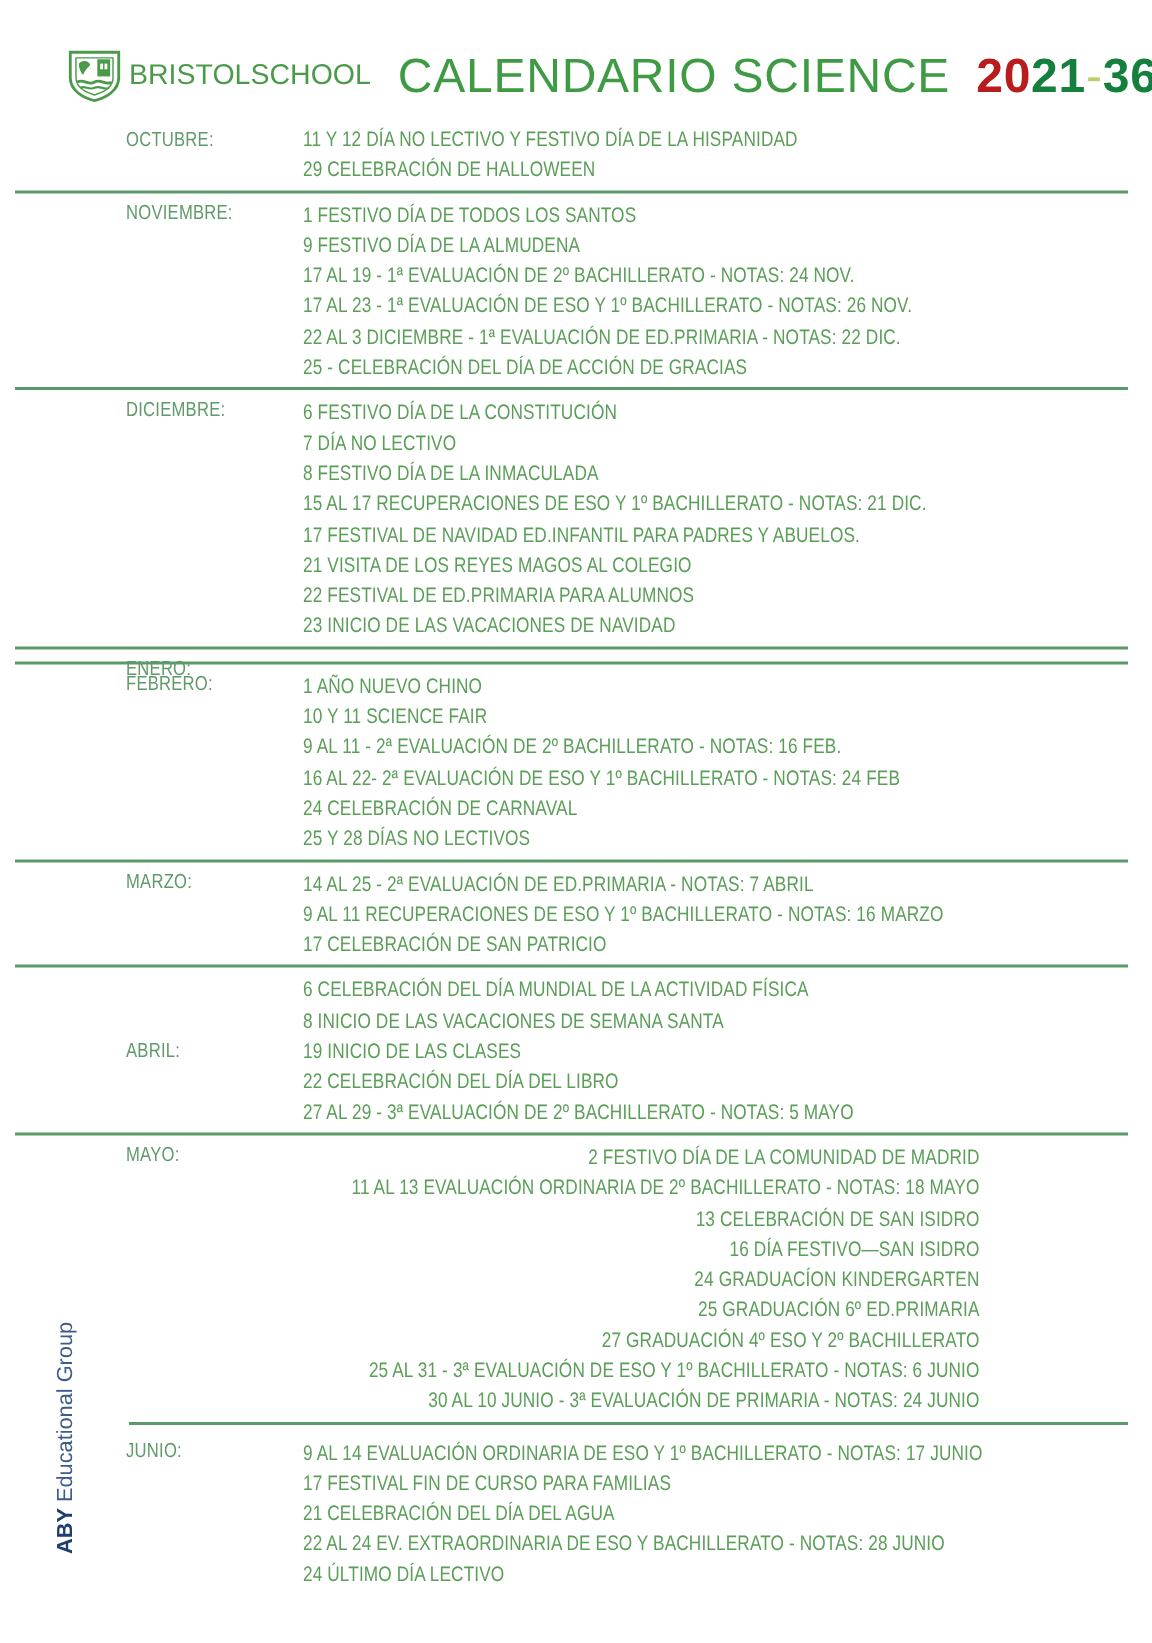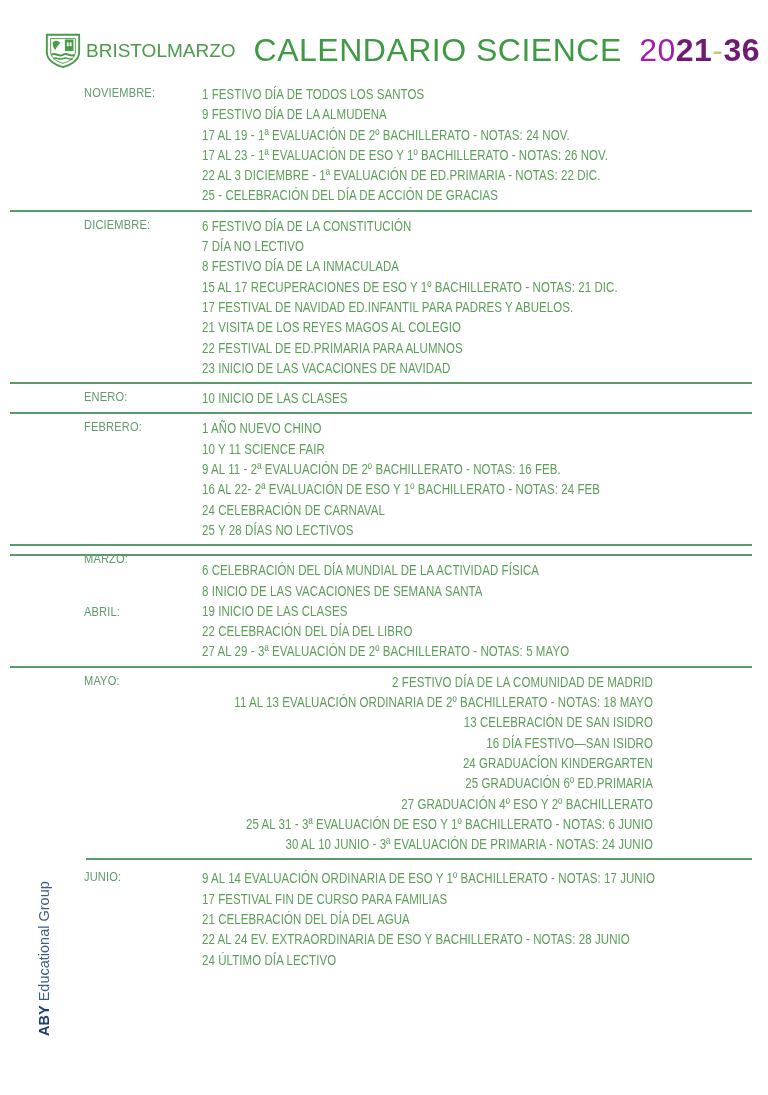--- a/index.html
+++ b/index.html
@@ -2,22 +2,22 @@
 <html><head>
 <meta charset="utf-8">
 <style>
   html, body { margin: 0; padding: 0; background: #ffffff; }
   body { width: 768px; height: 1095px; position: relative; overflow: hidden;
          font-family: "Liberation Sans", sans-serif; }
   .header { position: absolute; left: 44px; top: 28px; height: 44px; display: flex; align-items: center; }
   .logo-shield { width: 38px; height: 38px; margin-right: 4px; }
   .logo-text { display: flex; flex-direction: row; line-height: 17px; font-size: 19px; color: #4a9a4a; letter-spacing: 0px; margin-right: 18px; }
   .title { font-size: 32px; color: #3f9a44; letter-spacing: 0.5px; white-space: nowrap; }
-  .title .year-light { color: #a21caf; }
-  .title .year-bold { color: #701a75; font-weight: bold; }
+  .title .year-light { color: #b91c1c; font-weight: bold; }
+  .title .year-bold { color: #15803d; font-weight: bold; }
   .title .year-dash { color: #b9cf6a; }
 
   .calendar { position: absolute; left: 10px; top: 80px; width: 742px; }
   .month-block { position: relative; border-bottom: 2px solid #5a9a6a; padding: 4px 0 4px 0; }
   .month-block.first { padding-top: 2px; }
   .month-block.no-border { border-bottom: none; }
   .month-label { position: absolute; left: 74px; top: 5px; font-size: 13.5px; color: #5f9a6a;
                  font-family: "Liberation Sans", sans-serif; transform: scaleX(0.82); transform-origin: left; letter-spacing: 0.2px; }
   .month-label.centered { top: 50%; transform: translateY(-50%) scaleX(0.82); }
   .events { margin-left: 192px; }
@@ -37,30 +37,37 @@
     <path d="M7 8 H33 V22 C33 28 27 32 20 34 C13 32 7 28 7 22 Z" fill="none" stroke="#4a9a4a" stroke-width="1"></path>
     <rect x="22" y="9" width="9" height="12" fill="#4a9a4a"></rect>
     <rect x="24" y="12" width="2" height="4" fill="#fff"></rect>
     <rect x="27" y="12" width="2" height="4" fill="#fff"></rect>
     <path d="M9 12 C12 9 16 10 17 13 C15 15 13 17 12 20 C10 18 9 15 9 12 Z" fill="#4a9a4a"></path>
     <path d="M8 25 C12 22 16 28 20 25 C24 22 28 28 32 25" fill="none" stroke="#4a9a4a" stroke-width="2"></path>
     <path d="M10 29 C13 27 16 31 20 29 C24 27 27 31 30 29" fill="none" stroke="#4a9a4a" stroke-width="1.5"></path>
   </svg>
   <div class="logo-text">
     <span>BRISTOL</span>
-    <span>MARZO</span>
+    <span>SCHOOL</span>
   </div>
   <div class="title">
     <span>CALENDARIO SCIENCE</span>
     <span class="year-light" style="margin-left:8px;">20</span><span class="year-bold">21</span><span class="year-dash">-</span><span class="year-bold">36</span>
   </div>
 </div>
 
 <div class="calendar">
 
+  <div class="month-block first">
+    <div class="month-label">OCTUBRE:</div>
+    <div class="events">
+      <div class="event">11 Y 12 DÍA NO LECTIVO Y FESTIVO DÍA DE LA HISPANIDAD</div>
+      <div class="event">29 CELEBRACIÓN DE HALLOWEEN</div>
+    </div>
+  </div>
 
   <div class="month-block">
     <div class="month-label">NOVIEMBRE:</div>
     <div class="events">
       <div class="event">1 FESTIVO DÍA DE TODOS LOS SANTOS</div>
       <div class="event">9 FESTIVO DÍA DE LA ALMUDENA</div>
       <div class="event">17 AL 19 - 1ª EVALUACIÓN DE  2º BACHILLERATO - NOTAS: 24 NOV.</div>
       <div class="event">17 AL 23 - 1ª EVALUACIÓN DE  ESO Y 1º BACHILLERATO - NOTAS: 26 NOV.</div>
       <div class="event">22 AL 3 DICIEMBRE - 1ª EVALUACIÓN DE ED.PRIMARIA - NOTAS: 22 DIC.</div>
       <div class="event">25 - CELEBRACIÓN DEL DÍA DE ACCIÓN DE GRACIAS</div>
@@ -76,39 +83,41 @@
       <div class="event">15 AL 17 RECUPERACIONES DE ESO Y 1º BACHILLERATO - NOTAS: 21 DIC.</div>
       <div class="event">17 FESTIVAL DE NAVIDAD ED.INFANTIL PARA PADRES Y ABUELOS.</div>
       <div class="event">21 VISITA DE LOS REYES MAGOS AL COLEGIO</div>
       <div class="event">22 FESTIVAL DE ED.PRIMARIA PARA ALUMNOS</div>
       <div class="event">23 INICIO DE LAS VACACIONES DE NAVIDAD</div>
     </div>
   </div>
 
   <div class="month-block">
     <div class="month-label">ENERO:</div>
-    <div class="events">
-      <div class="event">10 INICIO DE LAS CLASES</div>
-    </div>
   </div>
 
   <div class="month-block">
     <div class="month-label">FEBRERO:</div>
     <div class="events">
       <div class="event">1 AÑO NUEVO CHINO</div>
       <div class="event">10  Y 11 SCIENCE FAIR</div>
       <div class="event">9 AL 11 - 2ª EVALUACIÓN DE 2º BACHILLERATO - NOTAS: 16 FEB.</div>
       <div class="event">16 AL 22- 2ª EVALUACIÓN  DE ESO Y 1º BACHILLERATO - NOTAS:  24 FEB</div>
       <div class="event">24 CELEBRACIÓN DE CARNAVAL</div>
       <div class="event">25 Y 28 DÍAS NO LECTIVOS</div>
     </div>
   </div>
 
   <div class="month-block">
     <div class="month-label">MARZO:</div>
+    <div class="events">
+      <div class="event">14 AL 25 - 2ª EVALUACIÓN DE  ED.PRIMARIA - NOTAS: 7 ABRIL</div>
+      <div class="event">9 AL 11 RECUPERACIONES DE ESO Y 1º BACHILLERATO - NOTAS: 16 MARZO</div>
+      <div class="event">17 CELEBRACIÓN DE SAN PATRICIO</div>
+    </div>
   </div>
 
   <div class="month-block">
     <div class="month-label centered">ABRIL:</div>
     <div class="events">
       <div class="event">6 CELEBRACIÓN DEL DÍA MUNDIAL DE LA ACTIVIDAD FÍSICA</div>
       <div class="event">8 INICIO DE LAS VACACIONES DE SEMANA SANTA</div>
       <div class="event">19 INICIO DE LAS CLASES</div>
       <div class="event">22 CELEBRACIÓN DEL DÍA DEL LIBRO</div>
       <div class="event">27 AL 29 - 3ª EVALUACIÓN DE 2º BACHILLERATO - NOTAS: 5 MAYO</div>

